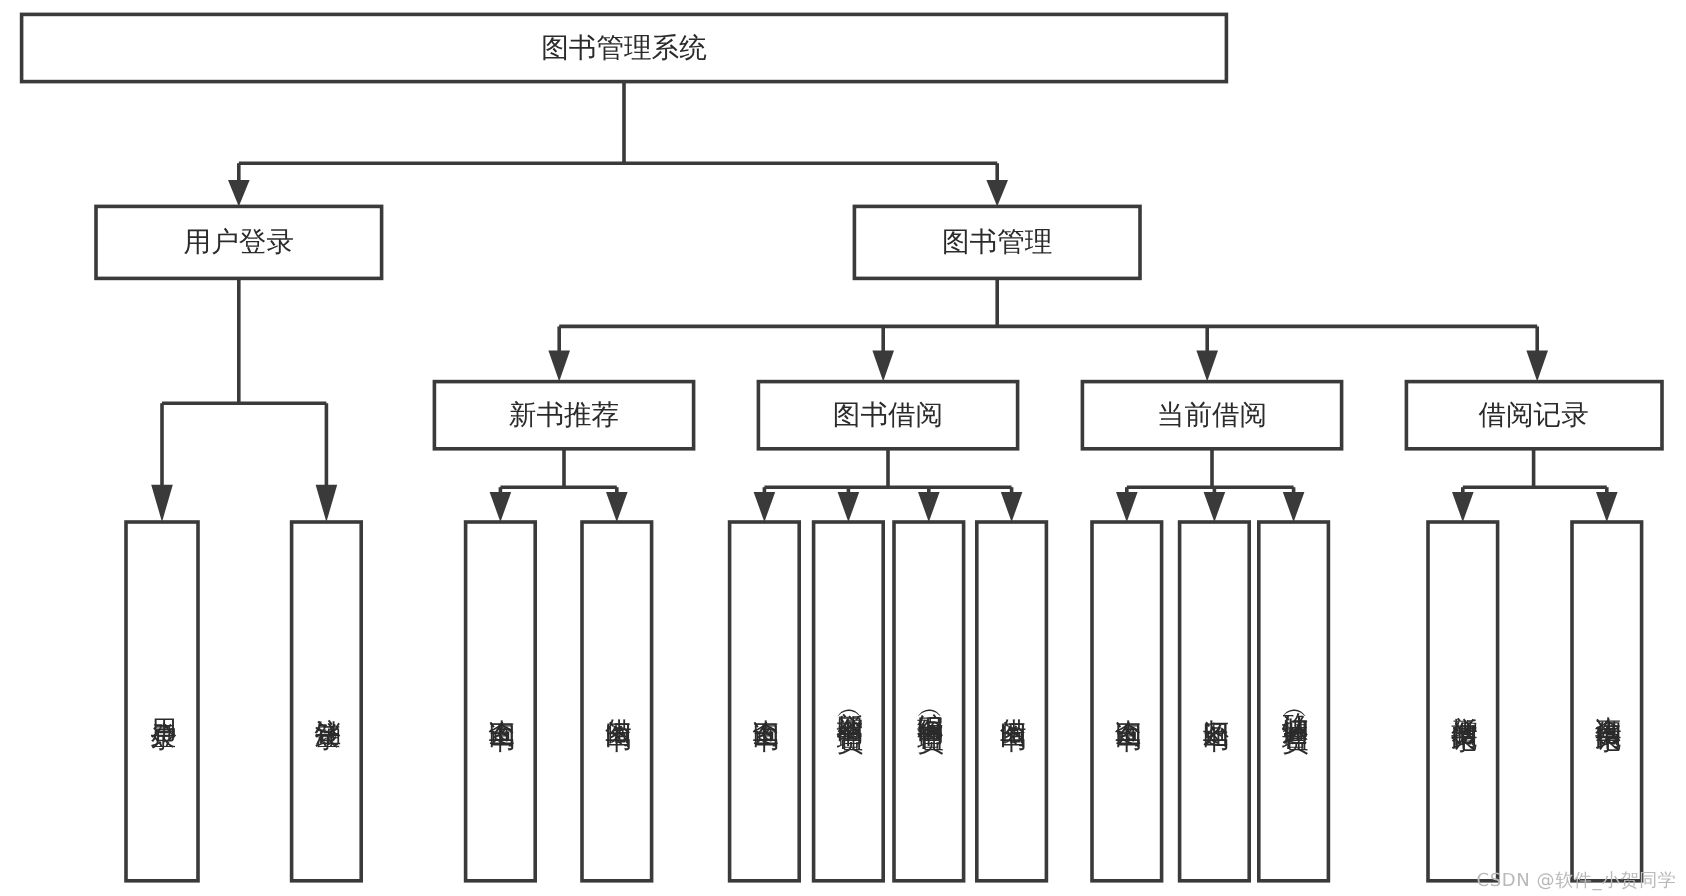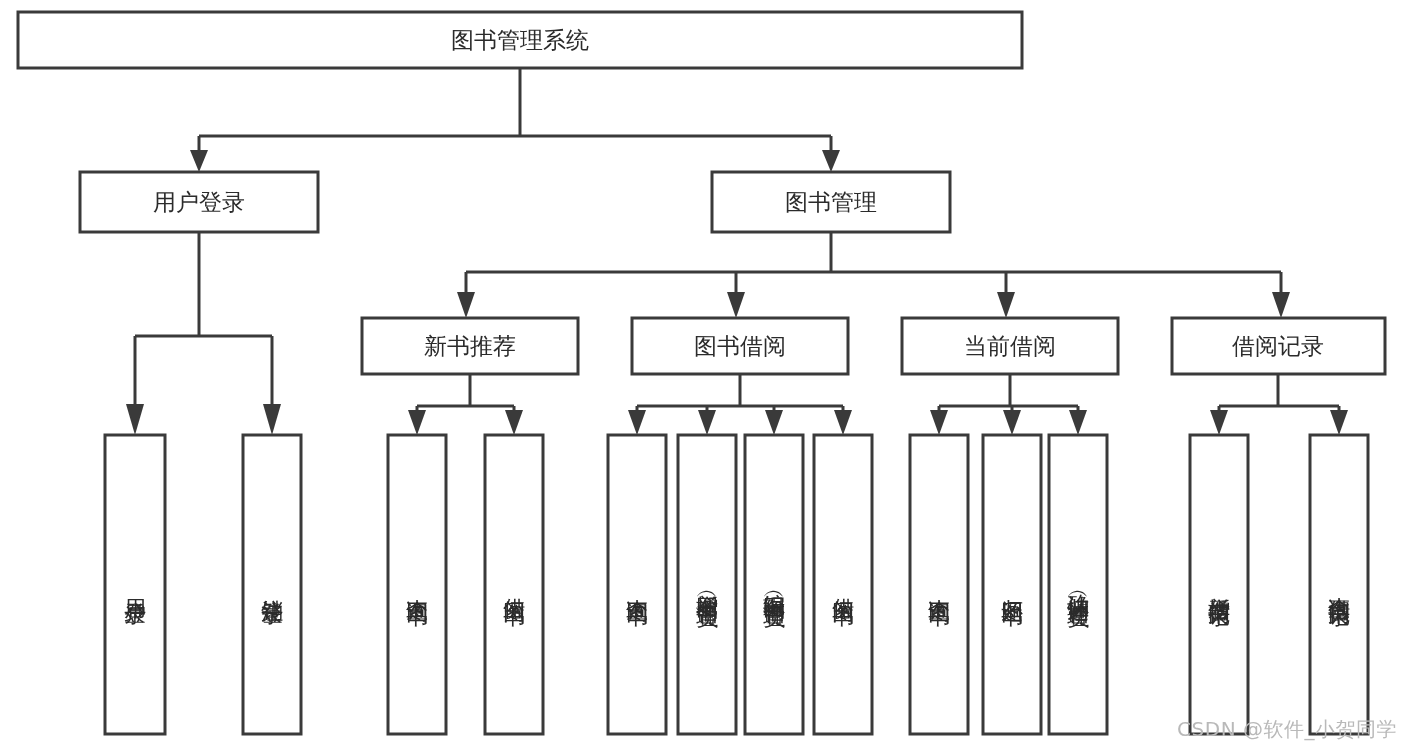--- a/index.html
+++ b/index.html
@@ -27,21 +27,21 @@
     text-orientation:upright;
     font-size:22px;
     line-height:1.12;
     letter-spacing:2px;
     color:#2b2b2b;
     white-space:nowrap;
     font-family:"DejaVu Sans","Liberation Sans",sans-serif;
   }
   #watermark{
     position:absolute;right:8px;bottom:4px;
-    font-size:20px;color:#b9b9b9;
+    font-size:15px;color:#b9b9b9;
     letter-spacing:0.5px;
     font-family:"DejaVu Sans","Liberation Sans",sans-serif;
     pointer-events:none;
   }
 </style>
 </head>
 <body>
 
 <svg id="diagram" viewBox="0 0 1405 747">
   <defs>

